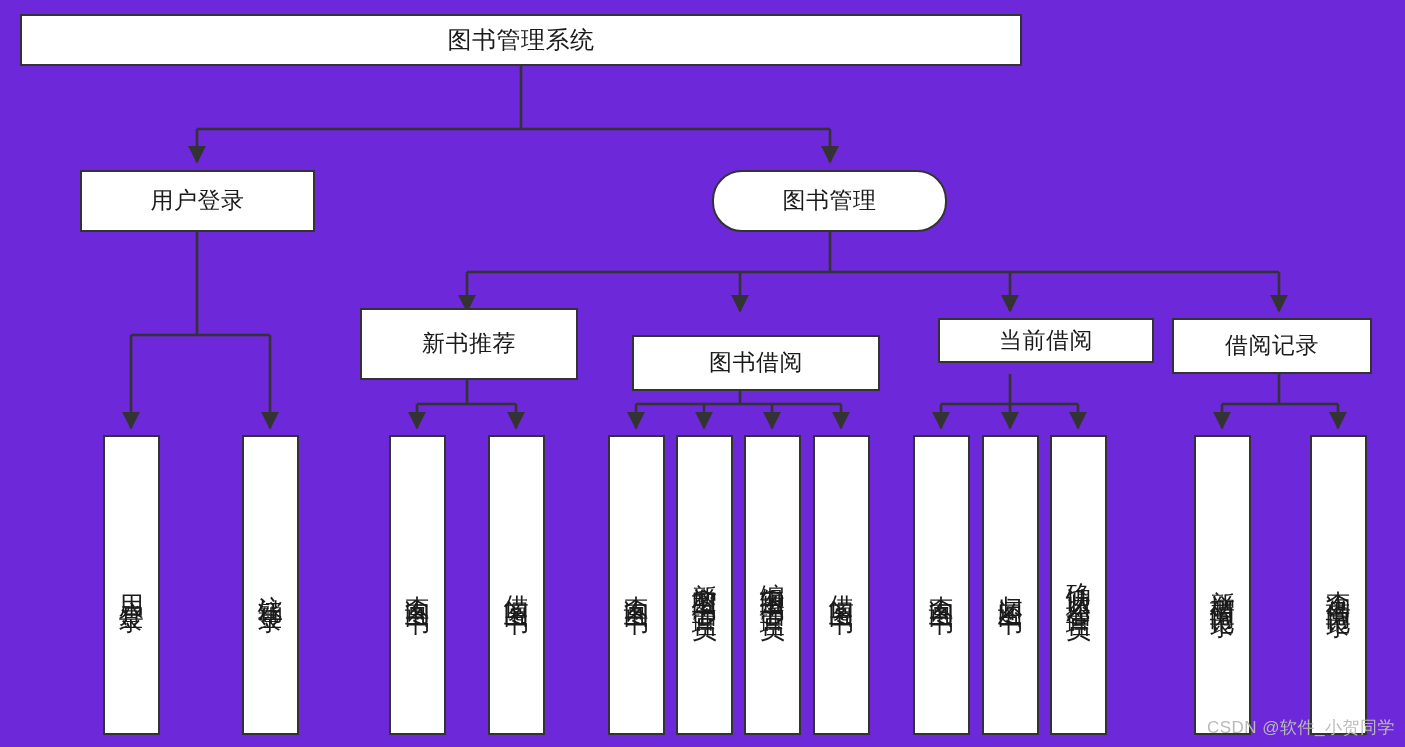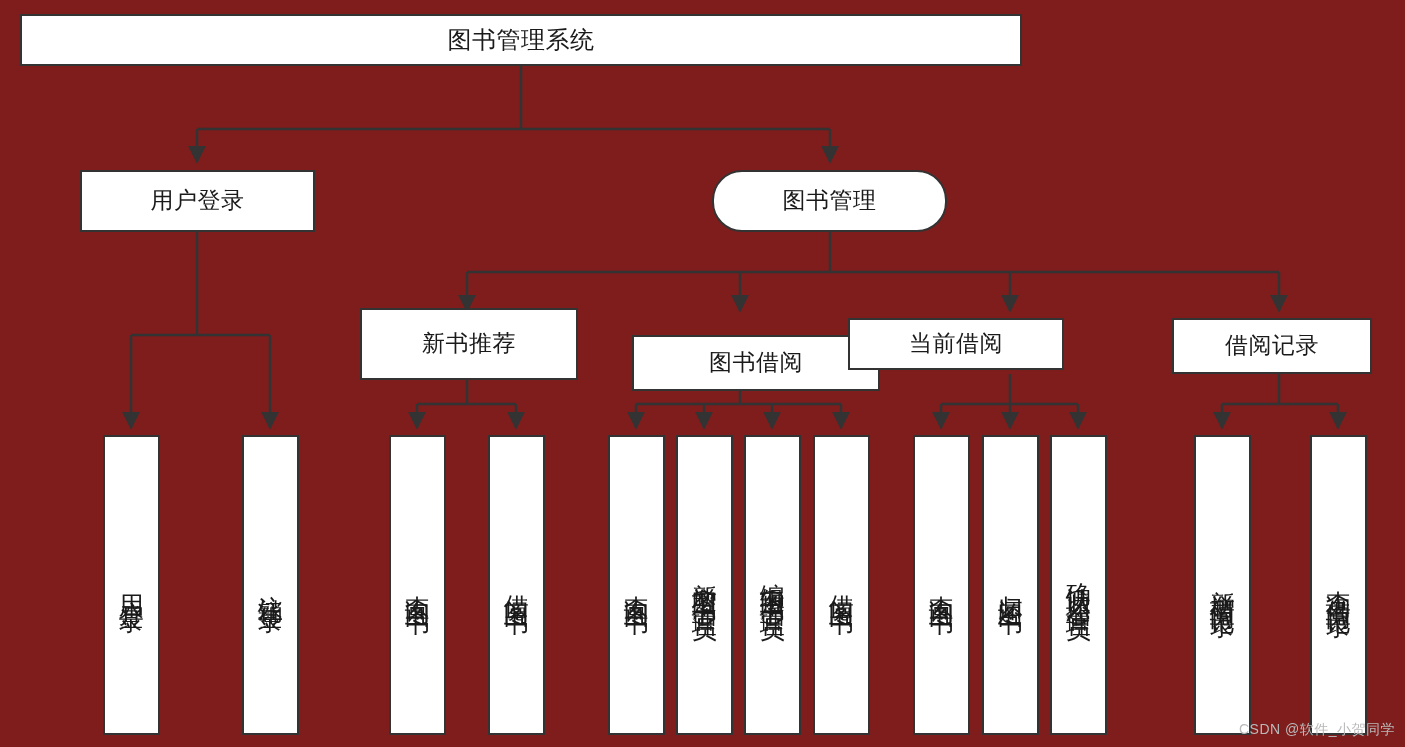--- a/index.html
+++ b/index.html
@@ -7,21 +7,21 @@
     padding: 0;
     background: #ffffff;
   }
   body {
     font-family: "Liberation Sans", "DejaVu Sans", sans-serif;
   }
   #canvas {
     position: relative;
     width: 1405px;
     height: 747px;
-    background: #7f1d1d;
+    background: #6d28d9;
     overflow: hidden;
   }
   svg.connectors {
     position: absolute;
     left: 0;
     top: 0;
     width: 1405px;
     height: 747px;
     pointer-events: none;
   }
@@ -59,21 +59,21 @@
     text-orientation: upright;
     font-size: 25px;
     line-height: 1.05;
     letter-spacing: 5px;
     white-space: nowrap;
   }
   .watermark {
     position: absolute;
     right: 10px;
     bottom: 8px;
-    font-size: 14px;
+    font-size: 17px;
     color: #b9b9b9;
     letter-spacing: 0.5px;
     white-space: nowrap;
     user-select: none;
     text-align: right;
   }
 </style>
 </head>
 <body>
 
@@ -142,21 +142,21 @@
   </div>
 
   <div class="node horiz" style="left:360px; top:308px; width:218px; height:72px;">
     <span class="node-label">新书推荐</span>
   </div>
 
   <div class="node horiz" style="left:632px; top:335px; width:248px; height:56px;">
     <span class="node-label">图书借阅</span>
   </div>
 
-  <div class="node horiz" style="left:848px; top:318px; width:216px; height:52px;">
+  <div class="node horiz" style="left:938px; top:318px; width:216px; height:45px;">
     <span class="node-label">当前借阅</span>
   </div>
 
   <div class="node horiz" style="left:1172px; top:318px; width:200px; height:56px;">
     <span class="node-label">借阅记录</span>
   </div>
 
   <div class="node vert" style="left:103px; top:435px; width:57px; height:300px;">
     <span class="node-label">用户登录</span>
   </div>

